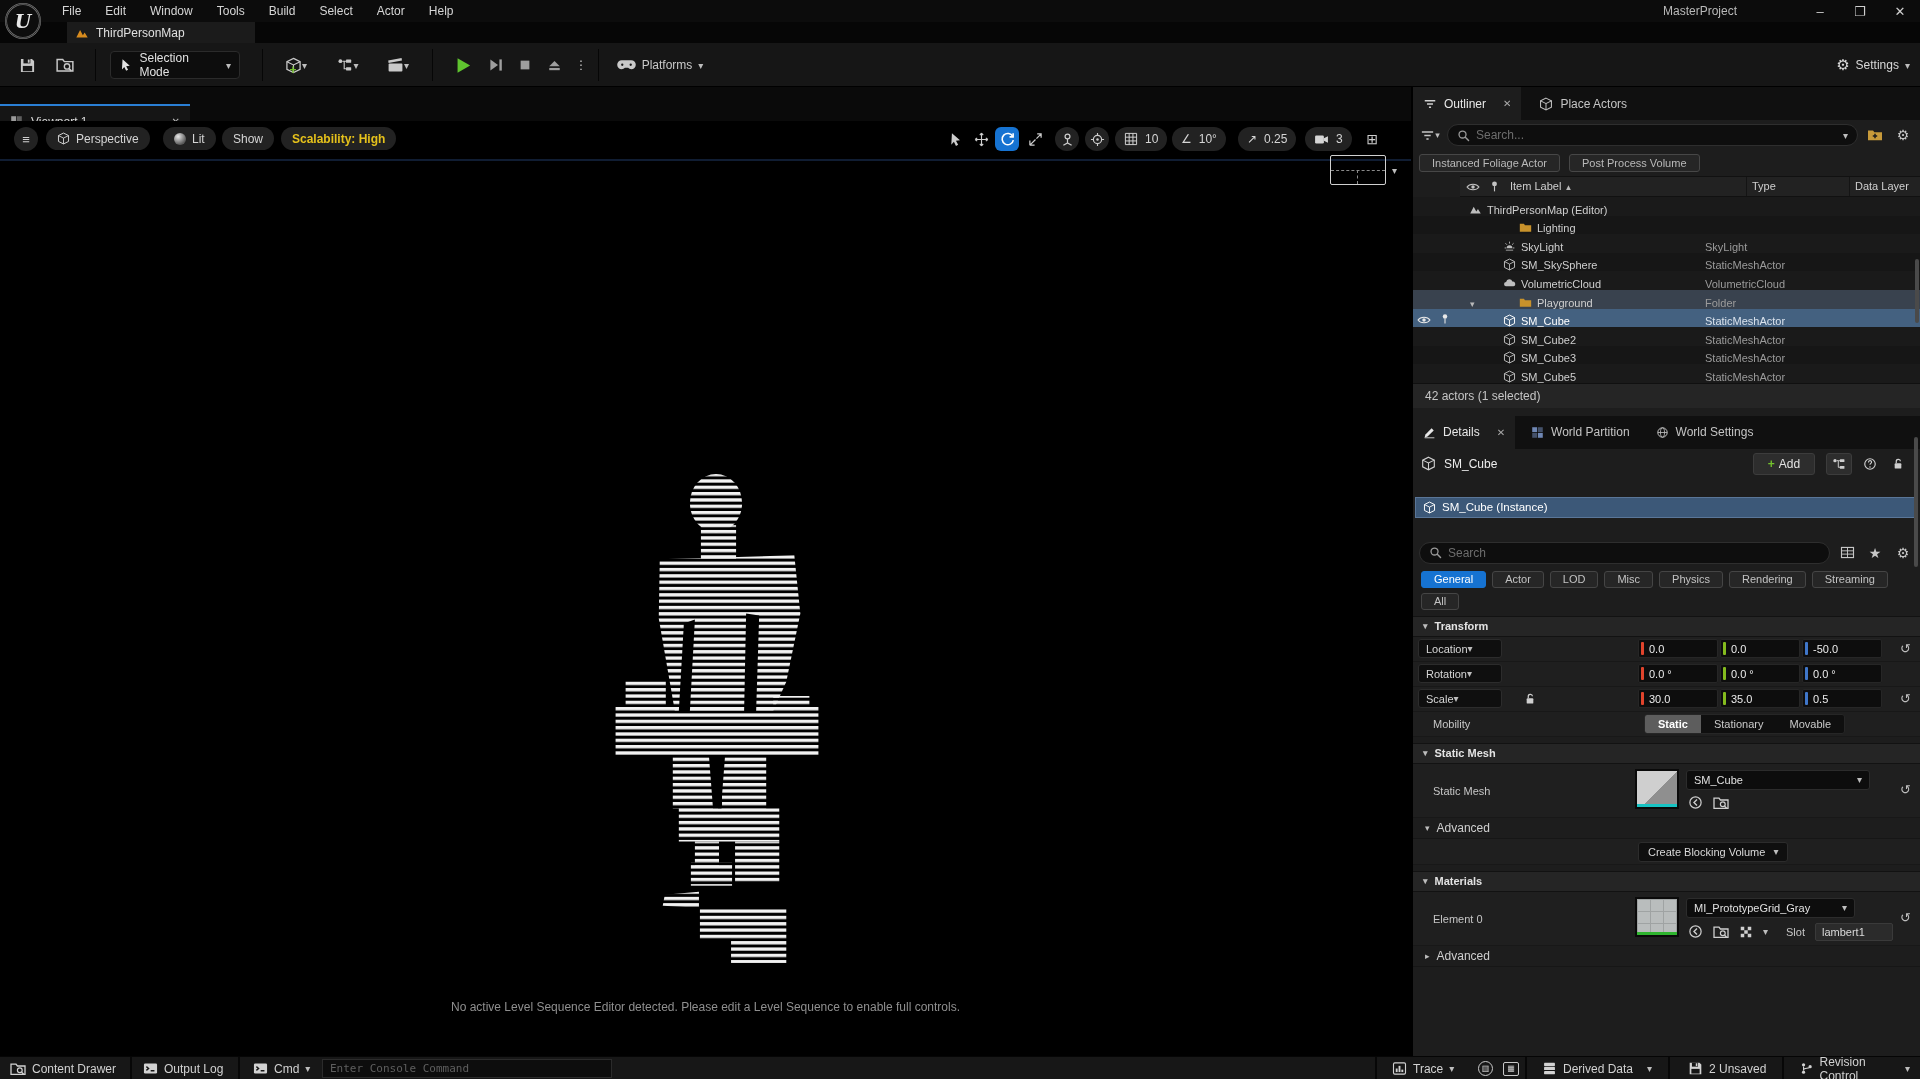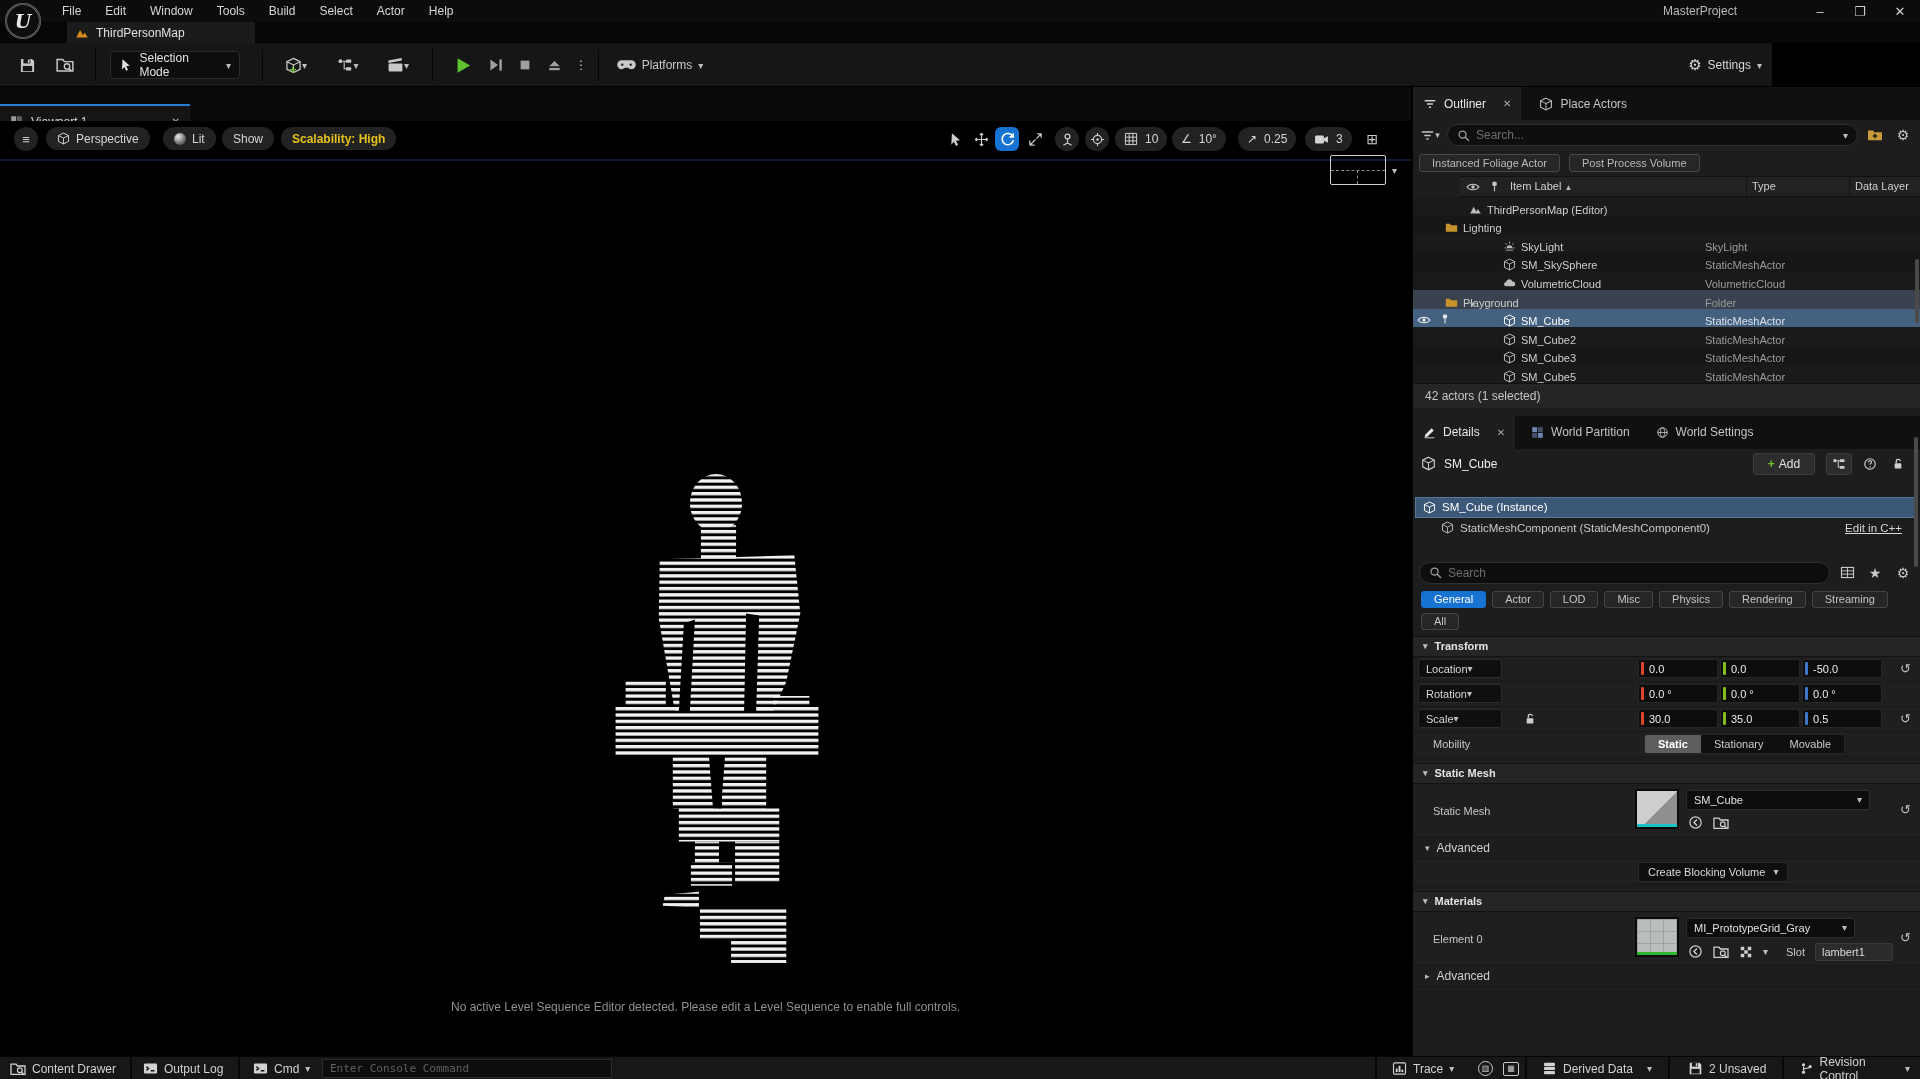--- a/index.html
+++ b/index.html
@@ -15,21 +15,21 @@
   .proj { position:absolute; left:1640px; top:0; width:120px; height:22px; display:flex; align-items:center; justify-content:center; color:#b9b9b9; }
   .winbtns { position:absolute; right:0; top:0; height:22px; display:flex; }
   .winbtns .wb { width:40px; height:22px; display:flex; align-items:center; justify-content:center; color:#cfcfcf; font-size:13px; }
   .uelogo { position:absolute; left:4px; top:2px; width:38px; height:38px; z-index:40; }
 
   
   .assetrow { position:absolute; left:0; top:22px; width:1920px; height:21px; background:#060606; z-index:29; }
   .assettab { position:absolute; left:67px; top:0; width:188px; height:21px; background:#1b1b1b; display:flex; align-items:center; gap:7px; padding-left:8px; color:#e0e0e0; }
 
   
-  .toolbar { position:absolute; left:0; top:43px; width:1772px; height:44px; background:#161616; border-bottom:1px solid #000; z-index:20; }
+  .toolbar { position:absolute; left:0; top:43px; width:1920px; height:44px; background:#161616; border-bottom:1px solid #000; z-index:20; }
   .toolbar .tbtn { position:absolute; top:8px; height:28px; display:flex; align-items:center; justify-content:center; color:#c9c9c9; border-radius:3px; }
   .tsep { position:absolute; top:6px; width:1px; height:32px; background:#060606; }
   .modepill { position:absolute; left:110px; top:8px; width:130px; height:28px; background:#0d0d0d; border:1px solid #2b2b2b; border-radius:4px; display:flex; align-items:center; gap:7px; padding:0 8px; color:#e2e2e2; }
   .ddcaret { color:#bdbdbd; font-size:10px; }
   .greenplus { position:absolute; font-size:12px; font-weight:bold; color:#72c02c; }
   .playbtn { color:#5fc32f !important; }
   .settingsbtn { position:absolute; right:10px; top:8px; height:28px; display:flex; align-items:center; gap:6px; color:#d8d8d8; }
 
   
   .vpane { position:absolute; left:0; top:87px; width:1411px; height:969px; background:#0a0a0a; }
@@ -69,21 +69,21 @@
   .colsep { position:absolute; top:0; bottom:0; width:1px; background:#141414; }
   .orows { position:relative; }
   .orow { position:relative; height:18.6px; display:flex; align-items:flex-end; font-size:11px; color:#cfcfcf; }
   .orow.a0 { background:#1a1a1a; } .orow.a1 { background:#161616; }
   .orow.hovr { background:#39424e; }
   .orow.sel { background:#446180; color:#fff; }
   .orow .oic { margin-right:5px; flex:0 0 auto; }
   .orow .olabel { white-space:nowrap; }
   .otype { position:absolute; left:292px; width:88px; overflow:hidden; white-space:nowrap; color:#9b9b9b; }
   .orow.sel .otype { color:#d9e2ec; }
-  .ind1 { padding-left:56px; } .ind2 { padding-left:32px; } .ind3 { padding-left:90px; }
+  .ind1 { padding-left:56px; } .ind2 { padding-left:106px; } .ind3 { padding-left:90px; }
   .rowctl { position:absolute; left:4px; display:flex; gap:8px; color:#e8e8e8; }
   .exparrow { position:absolute; left:57px; color:#b9b9b9; font-size:9px; }
   .ofoot { position:relative; height:25px; background:#252525; display:flex; align-items:center; padding-left:12px; color:#c6c6c6; border-top:1px solid #101010; }
   .vscroll { position:absolute; right:1px; width:4px; border-radius:2px; background:#4a4a4a; }
 
   
   .dheader { position:relative; height:30px; display:flex; align-items:center; gap:8px; padding:0 8px; background:#1d1d1d; }
   .dheader .aname { font-size:12px; color:#ededed; }
   .addbtn { position:absolute; left:340px; width:62px; height:22px; background:#2d2d2d; border:1px solid #3c3c3c; border-radius:3px; display:flex; align-items:center; justify-content:center; gap:4px; color:#e3e3e3; }
   .addbtn .plus { color:#72c02c; font-weight:bold; }
@@ -733,27 +733,20 @@
           <use href="#s-lock"></use>
         </svg>
       </div>
   </div>
   <div class="instrow">
     <svg class="i" width="13" height="13">
         <use href="#s-cube"></use>
       </svg>
     <span>SM_Cube (Instance)</span>
   </div>
-  <div class="comprow">
-    <svg class="i" width="13" height="13" style="color:#bdbdbd">
-        <use href="#s-cube"></use>
-      </svg>
-    <span>StaticMeshComponent (StaticMeshComponent0)</span>
-    <span class="editcpp">Edit in C++</span>
-  </div>
   <div class="dsearchrow">
     <div class="searchbox">
       <svg class="i" width="13" height="13" style="color:#9a9a9a">
           <use href="#s-search"></use>
         </svg>
       <input placeholder="Search" style="">
     </div>
     <div class="iconbtn">
         <svg class="i" width="15" height="15">
           <use href="#s-table"></use>

